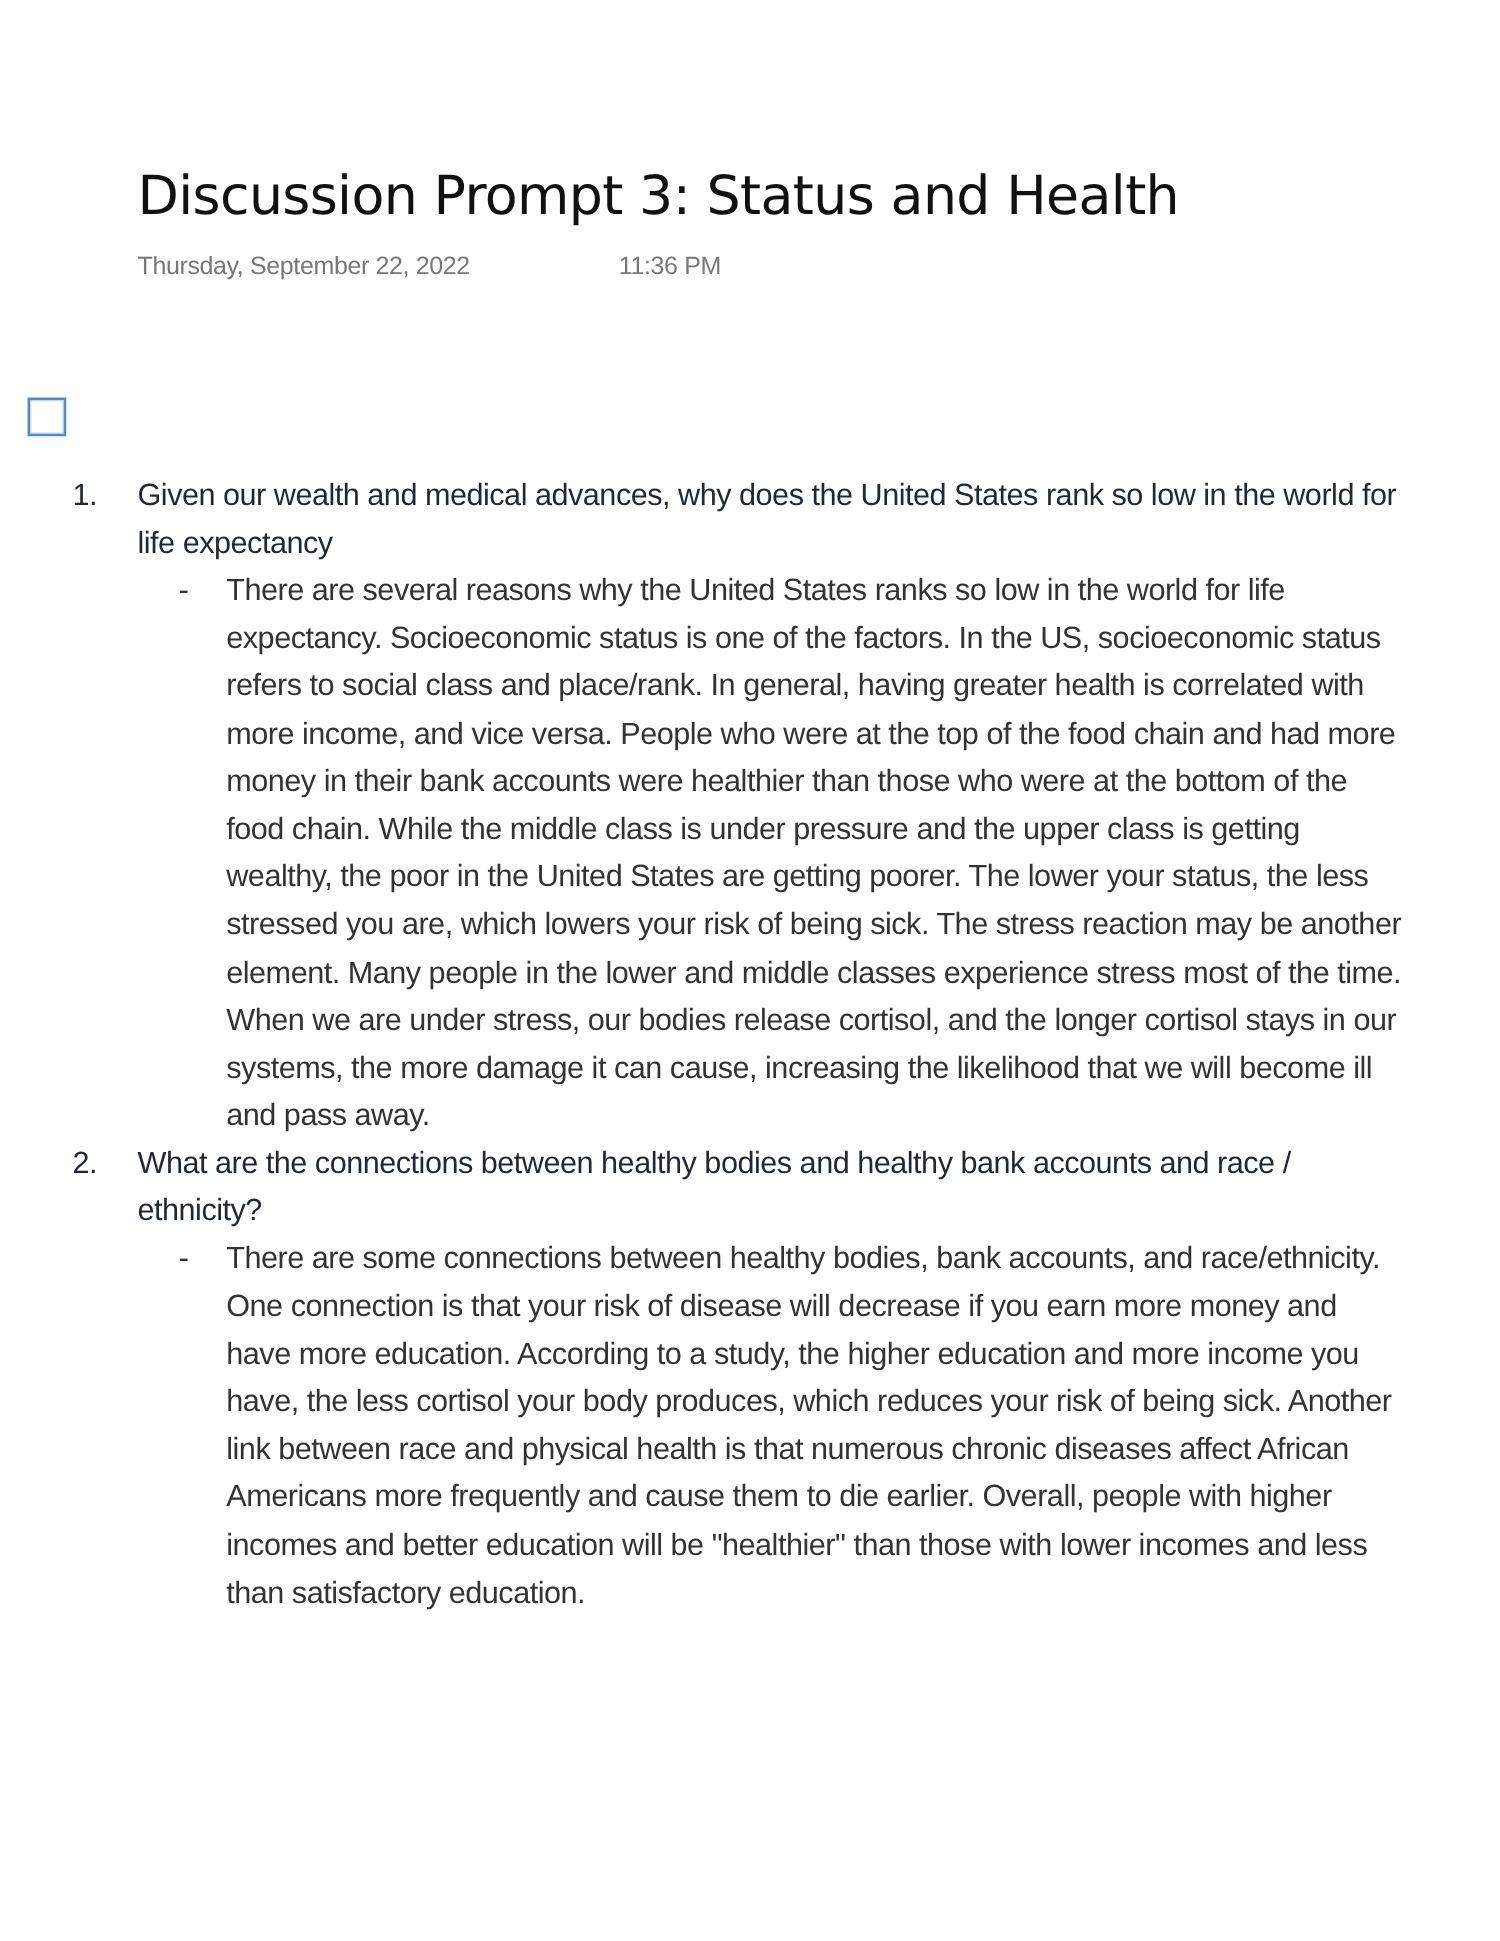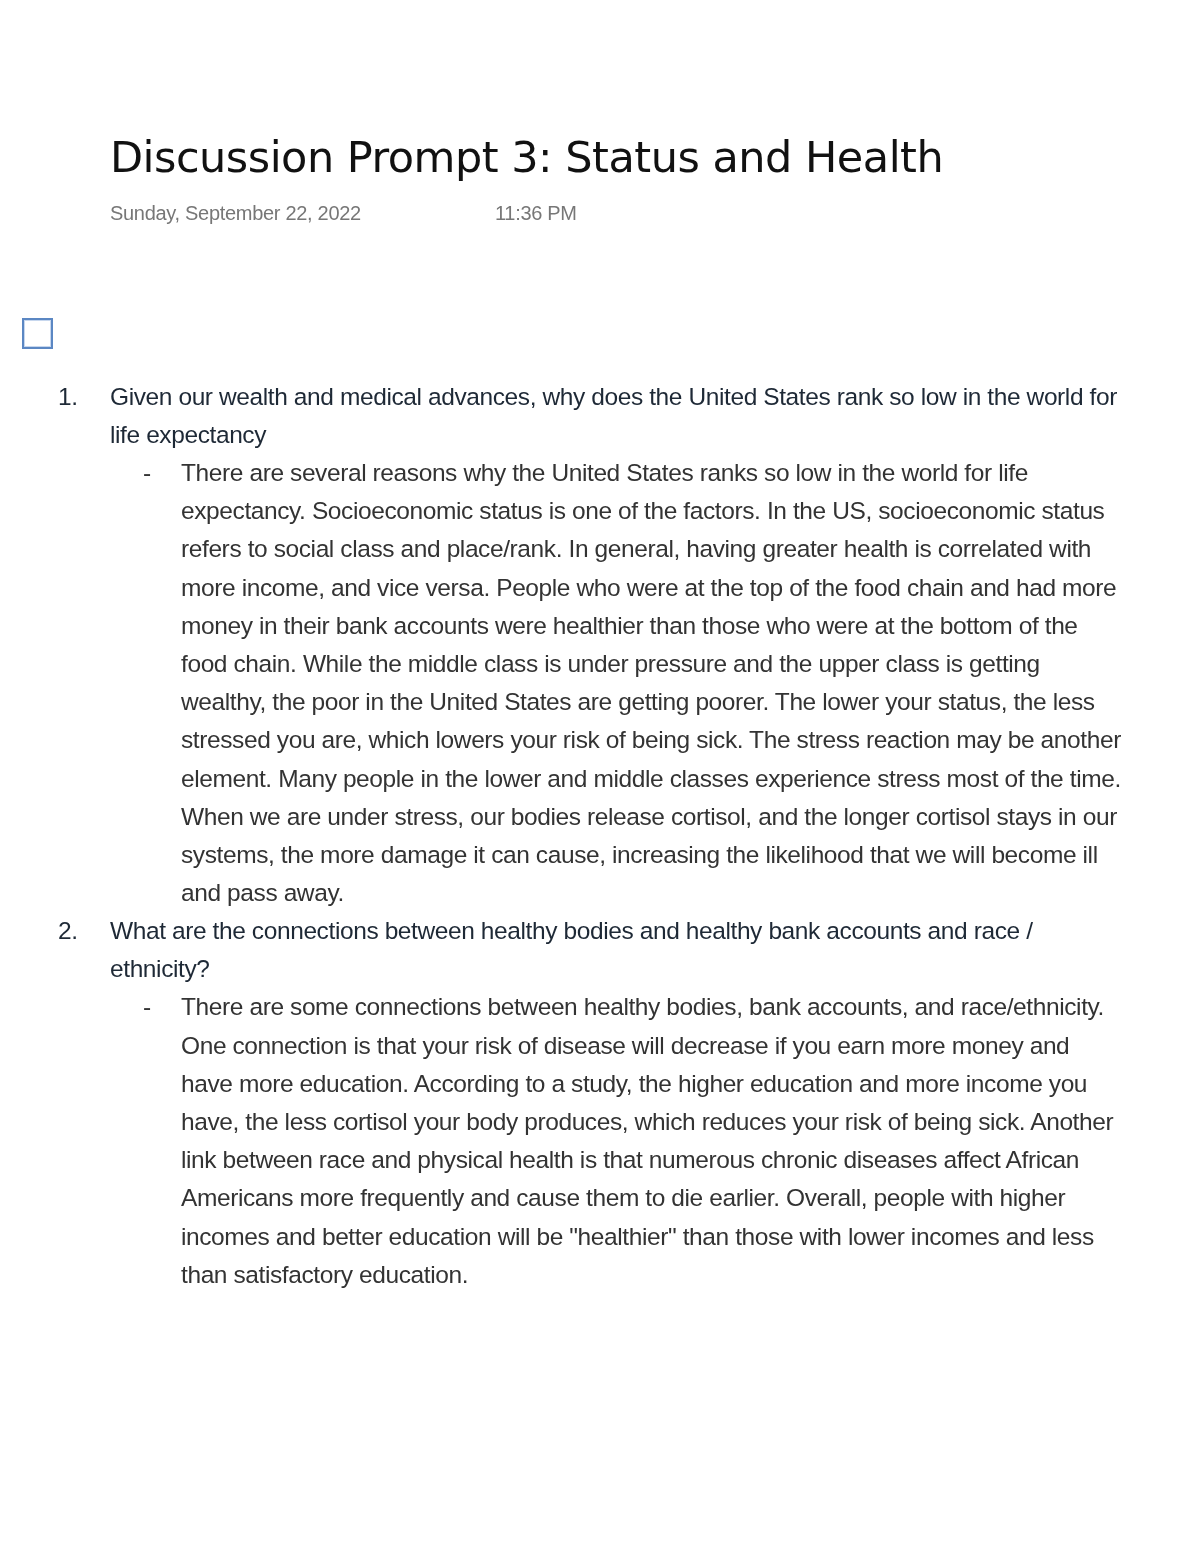--- a/index.html
+++ b/index.html
@@ -21,21 +21,21 @@
   .a { position:relative; padding-left:181px; width:940px; font-size:24.5px; line-height:38.2px;
        color:#333333; letter-spacing:-0.4px; }
   .a .dash { position:absolute; left:143px; top:0; color:#333; }
   .txt { font-family:"Liberation Sans", sans-serif; }
 </style>
 </head>
 <body>
 
 <div class="page">
   <div class="title">Discussion Prompt 3: Status and Health</div>
-  <div class="meta date">Sunday, September 22, 2022</div>
+  <div class="meta date">Thursday, September 22, 2022</div>
   <div class="meta time">11:36 PM</div>
 
   <div class="checkbox"></div>
 
   <div class="list">
     <div class="q">
       <span class="num">1.</span>
       <span class="txt">Given our wealth and medical advances, why does the United States rank so low in the world for life expectancy</span>
     </div>
     <div class="a">

